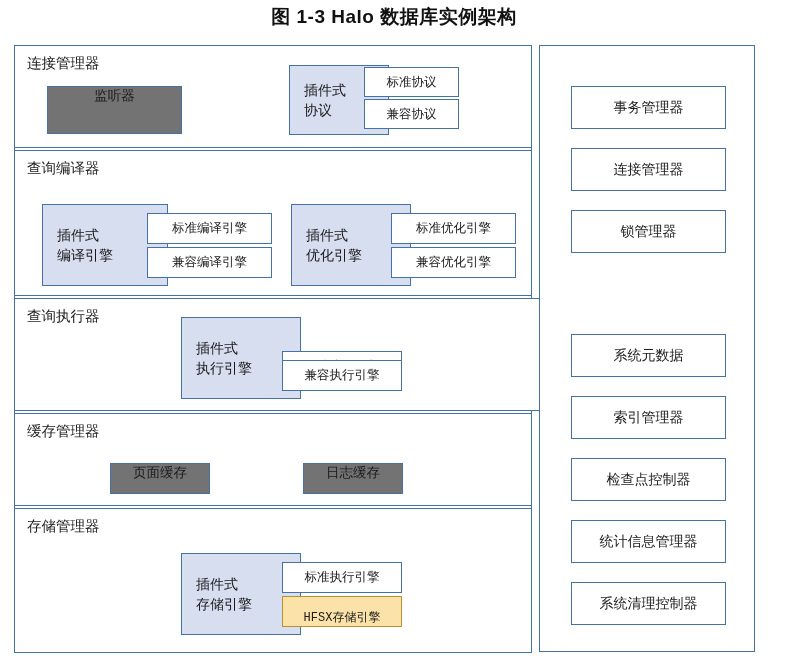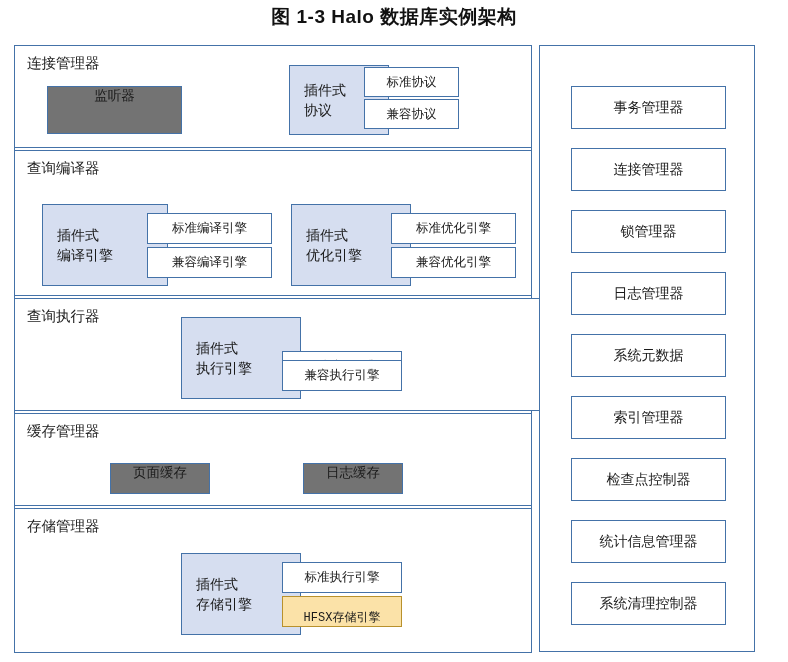--- a/index.html
+++ b/index.html
@@ -229,23 +229,20 @@
 
     <div class="svc" style="top:40px;">
       <span>事务管理器</span>
     </div>
     <div class="svc" style="top:102px;">
       <span>连接管理器</span>
     </div>
     <div class="svc" style="top:164px;">
       <span>锁管理器</span>
     </div>
-    <div class="svc" style="top:226px;">
-      <span>日志管理器</span>
-    </div>
     <div class="svc" style="top:288px;">
       <span>系统元数据</span>
     </div>
     <div class="svc" style="top:350px;">
       <span>索引管理器</span>
     </div>
     <div class="svc" style="top:412px;">
       <span>检查点控制器</span>
     </div>
     <div class="svc" style="top:474px;">

